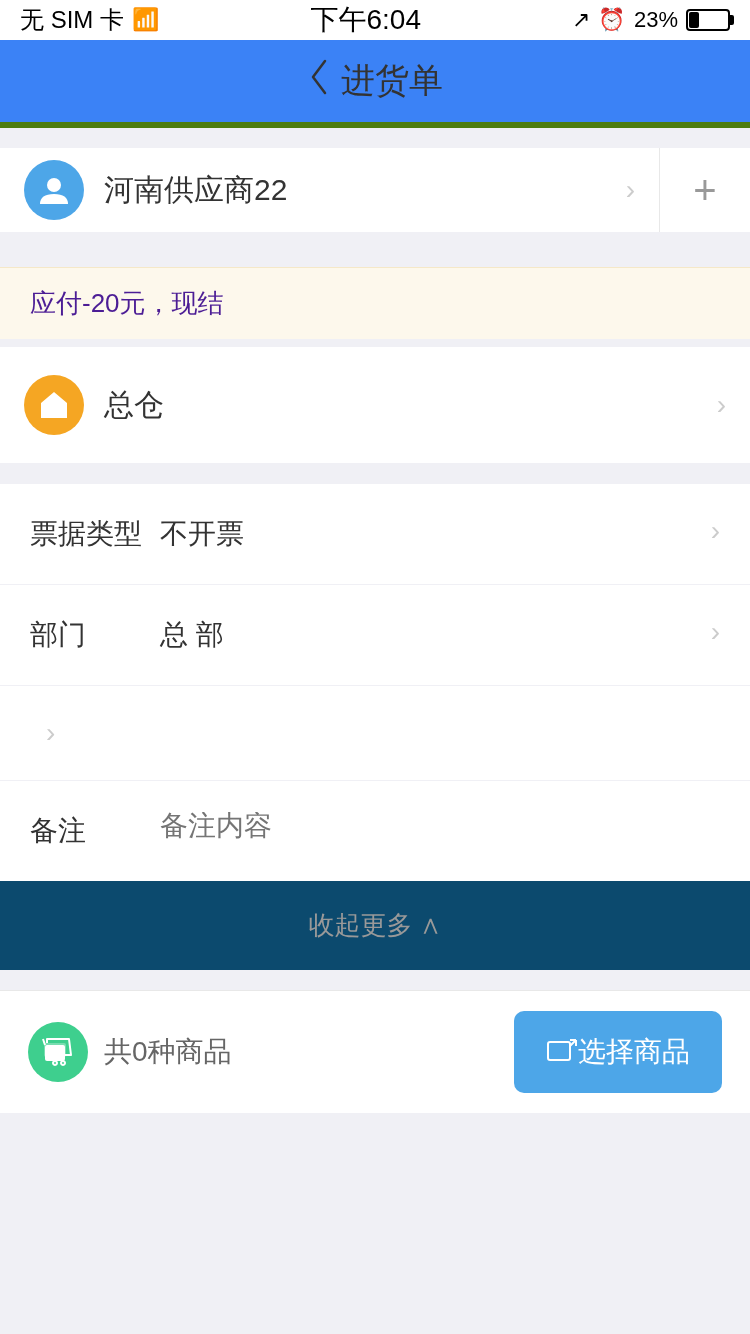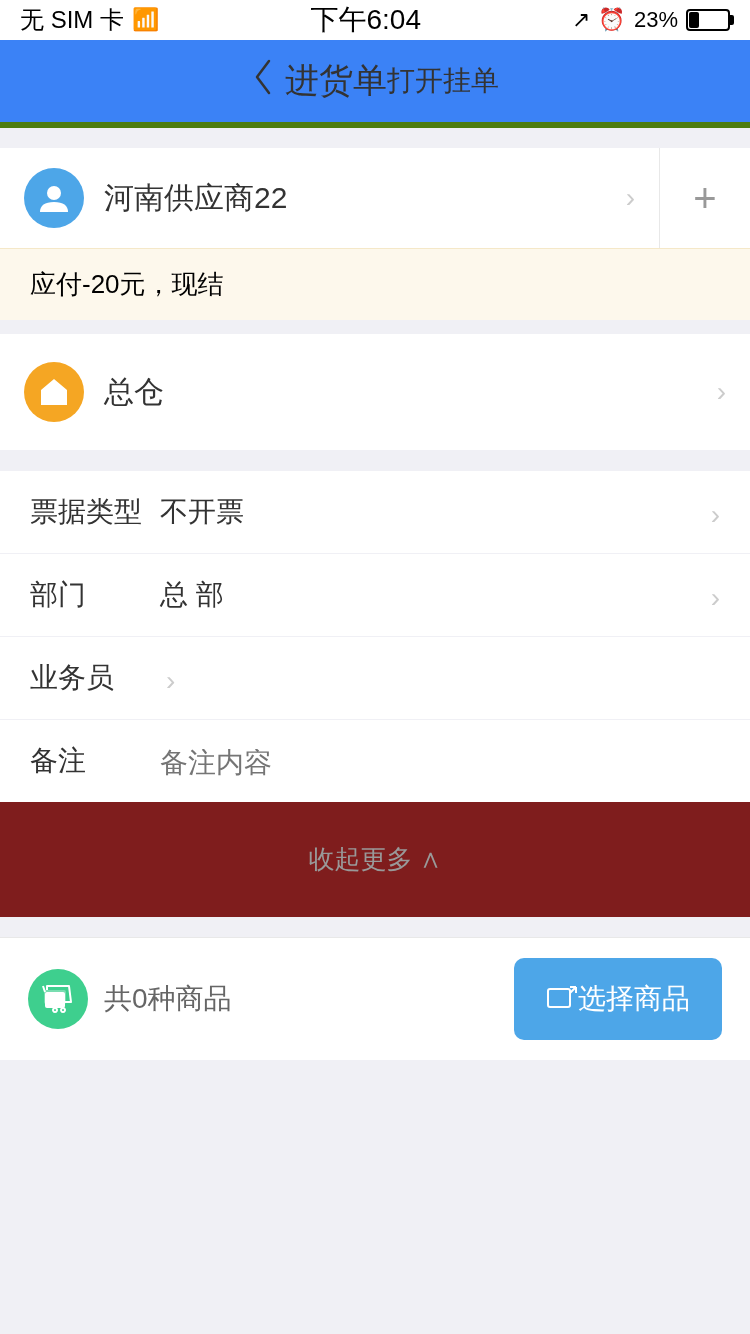--- a/index.html
+++ b/index.html
@@ -92,21 +92,21 @@
     
     .supplier-section {
       background: #fff;
       display: flex;
       align-items: stretch;
     }
     .supplier-main {
       flex: 1;
       display: flex;
       align-items: center;
-      padding: 20px 24px;
+      padding: 12px 24px;
       border-right: 1px solid #e8e8e8;
       cursor: pointer;
     }
     .supplier-avatar {
       width: 60px;
       height: 60px;
       border-radius: 50%;
       background: #4da6e8;
       display: flex;
       align-items: center;
@@ -133,33 +133,34 @@
       font-size: 40px;
       color: #999;
       cursor: pointer;
     }
 
     
     .alert-banner {
       background: #fdf8ec;
       padding: 18px 30px;
       font-size: 26px;
-      color: #000000;
+      color: #4c1d95;
       border-top: 1px solid #f5e8c8;
+      margin-top: 35px;
     }
 
     
     .warehouse-section {
       background: #fff;
       display: flex;
       align-items: center;
       padding: 28px 24px;
       border-bottom: 1px solid #f0f0f5;
       cursor: pointer;
-      margin-top: 14px;
+      margin-top: 8px;
     }
     .warehouse-icon {
       width: 60px;
       height: 60px;
       border-radius: 50%;
       background: #f5a623;
       display: flex;
       align-items: center;
       justify-content: center;
       margin-right: 20px;
@@ -172,22 +173,22 @@
       color: #333;
     }
 
     
     .form-section {
       background: #fff;
       margin-top: 20px;
     }
     .form-row {
       display: flex;
-      align-items: flex-end;
-      padding: 22px 30px;
+      align-items: flex-start;
+      padding: 31px 30px;
       border-bottom: 1px solid #f0f0f5;
       cursor: pointer;
     }
     .form-row:last-child { border-bottom: none; }
     .form-label {
       width: 120px;
       font-size: 28px;
       color: #333;
       flex-shrink: 0;
     }
@@ -203,23 +204,23 @@
       color: #ccc;
       border: none;
       outline: none;
       background: transparent;
       padding-left: 10px;
       font-family: Liberation Mono, monospace;
     }
 
     
     .collapse-toggle {
-      background: #7f1d1d;
+      background: #0c4a6e;
       text-align: center;
-      padding: 40px;
+      padding: 27px;
       font-size: 26px;
       color: #999;
       cursor: pointer;
     }
 
     
     .bottom-bar {
       background: #fff;
       display: flex;
       align-items: center;
@@ -276,21 +277,20 @@
   </div>
 </div>
 
 <div class="nav-bar">
   <span class="nav-back">
     <svg width="24" height="40" viewBox="0 0 24 40" fill="none">
       <path d="M18 4 L6 20 L18 36" stroke="#333" stroke-width="2.5" stroke-linecap="round" stroke-linejoin="round"></path>
     </svg>
   </span>
   <span class="nav-title">进货单</span>
-  <span class="nav-action">打开挂单</span>
 </div>
 
 <div class="section-gap"></div>
 
 <div class="supplier-section">
   <div class="supplier-main">
     <div class="supplier-avatar">
       <svg viewBox="0 0 36 36">
         <circle cx="18" cy="13" r="7"></circle>
         <path d="M4 32 Q4 22 18 22 Q32 22 32 32"></path>
@@ -325,21 +325,20 @@
     <span class="chevron-right">›</span>
   </div>
 
   <div class="form-row">
     <span class="form-label">部门</span>
     <span class="form-value">总 部</span>
     <span class="chevron-right">›</span>
   </div>
 
   <div class="form-row">
-    <span class="form-label">业务员</span>
     <span class="chevron-right">›</span>
   </div>
 
   <div class="form-row">
     <span class="form-label">备注</span>
     <input type="text" class="form-input" placeholder="备注内容" style="">
   </div>
 
 </div>
 

